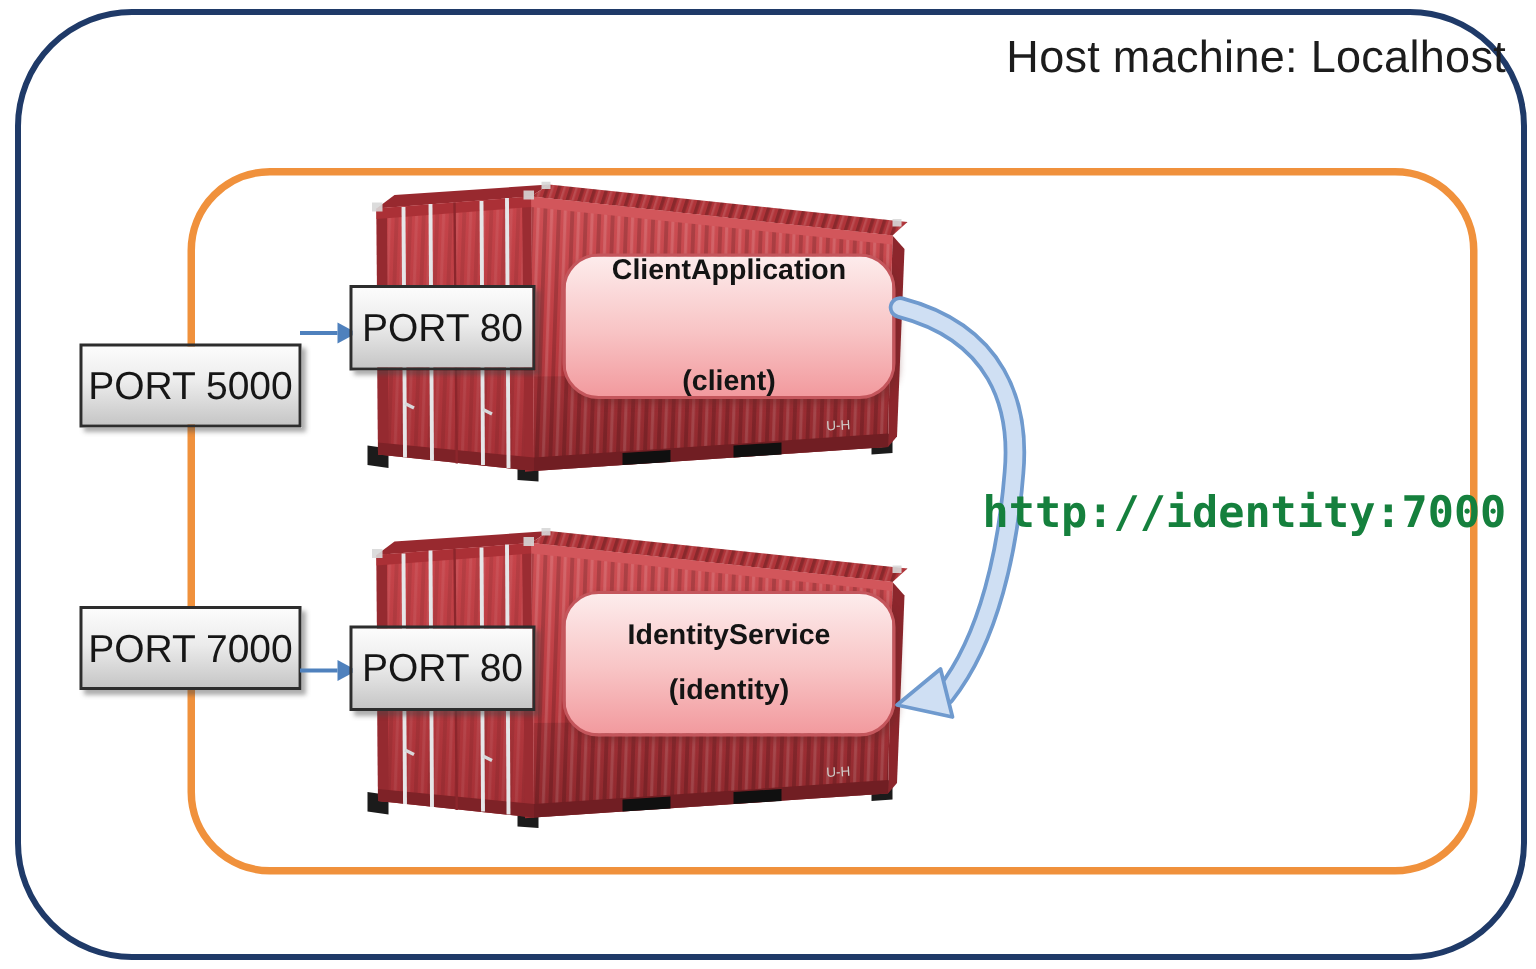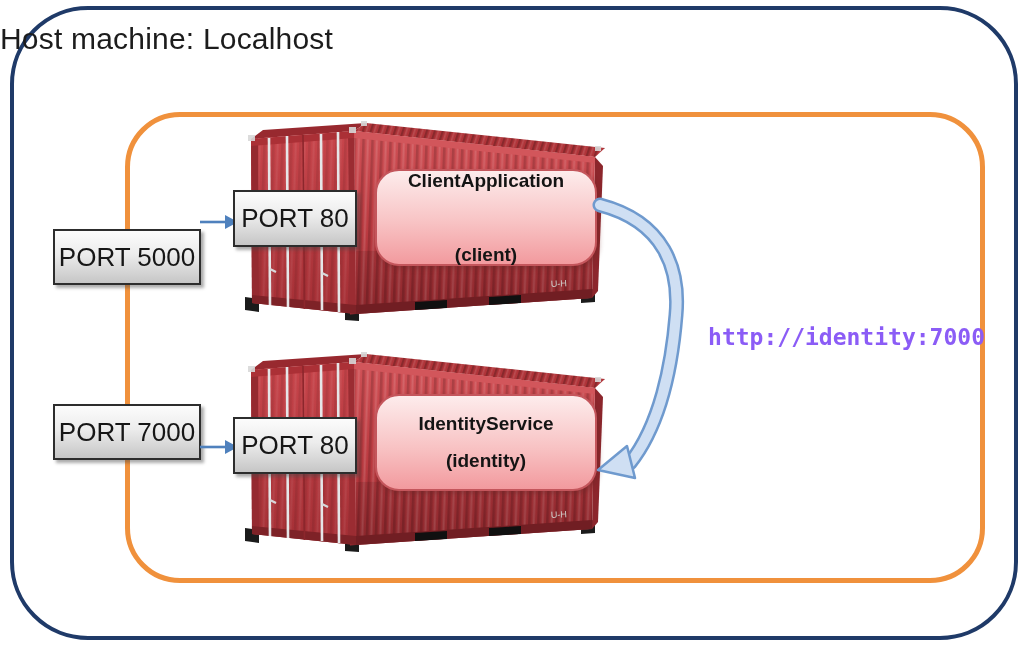--- a/index.html
+++ b/index.html
@@ -2,21 +2,21 @@
 <html style="--outer-border: #1f3a68; --network-border: #f0913c; --arrow-blue: #4f81bd; --curved-arrow-fill: #cfdff3; --curved-arrow-stroke: #6f9ace; --container-red: #bb3a40; --label-pink-top: #fdecec; --label-pink-bottom: #f29a9e; --port-box-border: #2d2d2d;"><head>
 <meta charset="utf-8">
 <style>
   html,body{margin:0;padding:0;background:#ffffff;}
   body{width:1024px;height:646px;position:relative;font-family:"Liberation Sans",sans-serif;overflow:hidden;}
   .abs{position:absolute;}
 
   
   #host-boundary{left:10px;top:6px;width:1000px;height:626px;border:4px solid var(--outer-border,#1f3a68);border-radius:78px;}
   
-  #page-title{left:0;top:22px;width:988px;text-align:left;font-size:30px;color:#1c1c1c;letter-spacing:0.2px;}
+  #page-title{left:16px;top:22px;width:988px;text-align:right;font-size:30px;color:#1c1c1c;letter-spacing:0.2px;}
   
   #network-boundary{left:125px;top:112px;width:850px;height:461px;border:5px solid var(--network-border,#f0913c);border-radius:55px;}
 
   .container-art{width:378px;height:205px;}
   #container-top{left:237px;top:121px;}
   #container-bottom{left:237px;top:352px;}
 
   .port-box{
     background:linear-gradient(180deg,#fcfcfc 0%,#ececec 45%,#c6c6c6 100%);
     border:2.5px solid #2d2d2d;
@@ -40,23 +40,23 @@
     box-shadow:2px 3px 5px rgba(110,40,40,0.45);
     display:flex;flex-direction:column;align-items:center;justify-content:center;
     font-weight:bold;font-size:19px;color:#141414;line-height:26px;text-align:center;
   }
   #label-client{left:375px;top:169px;gap:48px;}
   #label-identity{left:375px;top:394px;gap:11px;}
 
   #http-arrow{left:580px;top:195px;width:130px;height:310px;}
 
   #connection-url{
-    left:655px;top:324px;width:330px;text-align:right;
+    left:655px;top:324px;width:330px;text-align:left;
     font-family:"DejaVu Sans Mono",monospace;font-weight:bold;
-    font-size:23px;color:#8b5cf6;white-space:nowrap;
+    font-size:29px;color:#15803d;white-space:nowrap;
   }
 </style>
 </head>
 <body>
 
 <div class="abs" id="host-boundary"></div>
 
 <div class="abs" id="page-title">Host machine: Localhost</div>
 
 <div class="abs" id="network-boundary"></div>

